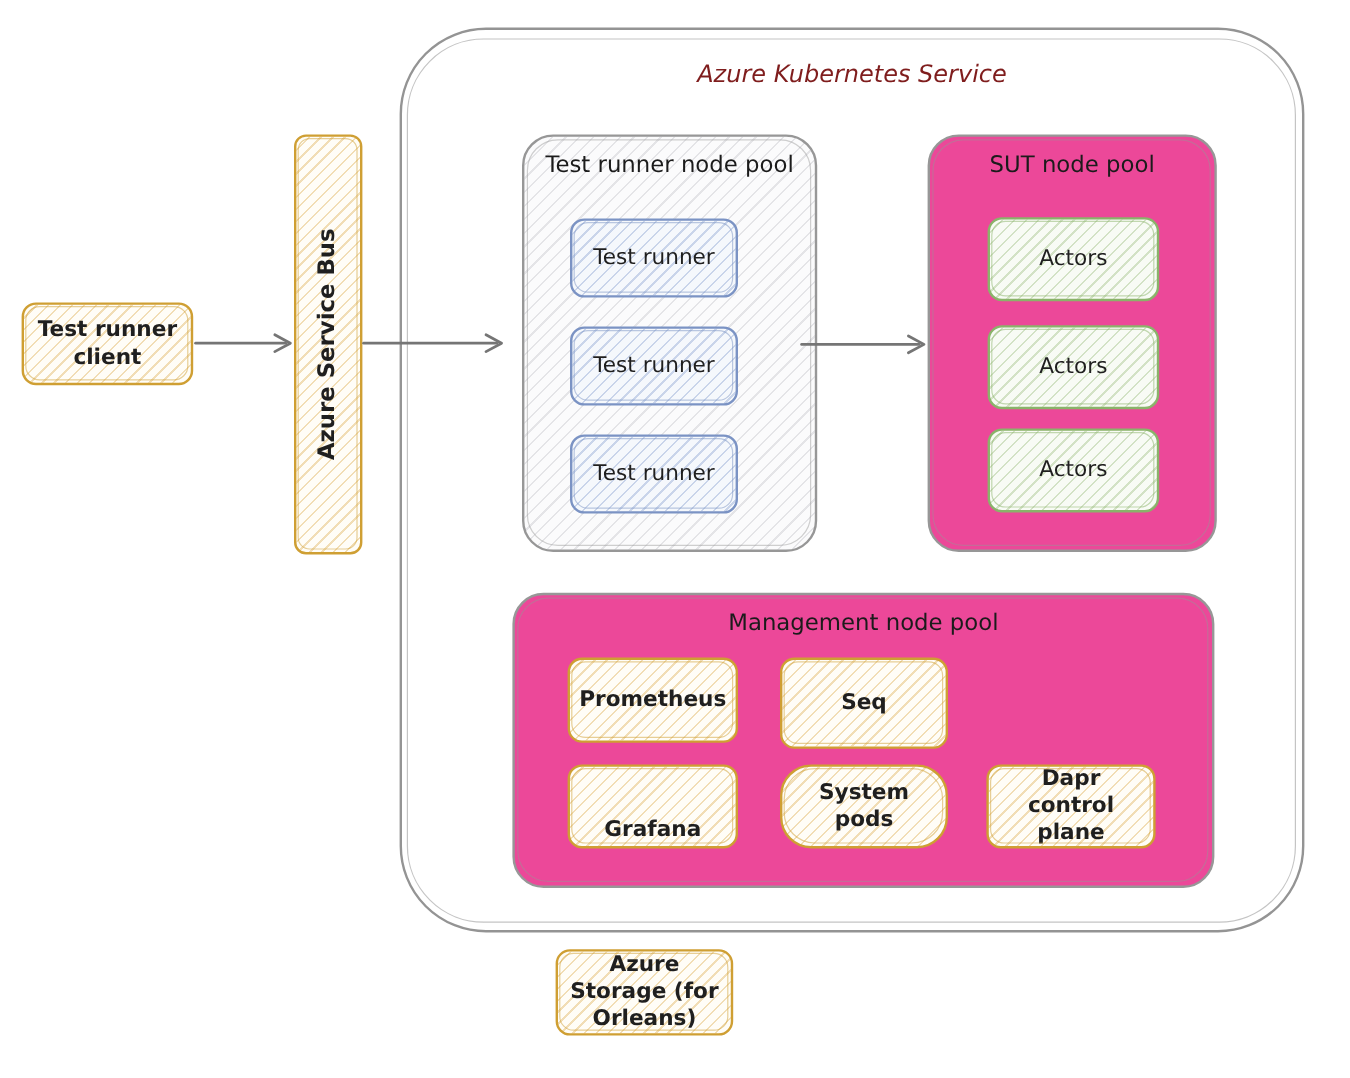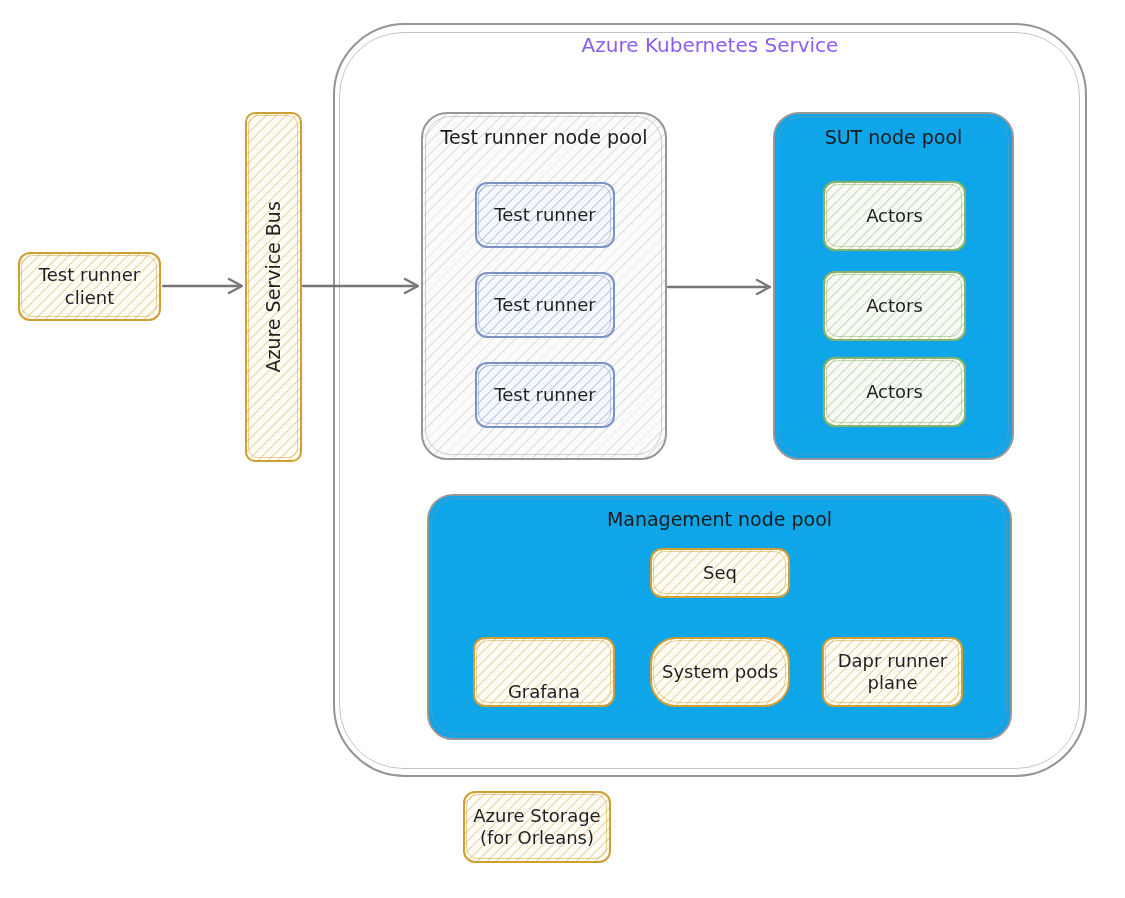--- a/index.html
+++ b/index.html
@@ -9,39 +9,39 @@
   
   .node{position:absolute;display:flex;align-items:center;justify-content:center;
         text-align:center;border:2.2px solid currentColor;border-radius:12px;
         font-size:18px;line-height:1.25;box-sizing:border-box;}
   .node::after{content:"";position:absolute;inset:1px 2px 2px 1px;border:1.3px solid currentColor;
         opacity:.5;border-radius:inherit;pointer-events:none;}
   .node .lbl{color:#1f1f1f;padding:2px 6px;}
 
   
   .orange{color:#cf9f33;
-    background:#fffdf7 repeating-linear-gradient(135deg, rgba(228,190,116,.50) 0 1.4px, transparent 1.4px 7px);}
+    background:#fffdf7 repeating-linear-gradient(135deg, rgba(228,190,116,.50) 0 1.4px, transparent 1.4px 7px);font-weight:bold;}
   .blue{color:#7b93c4;
     background:#f5f8fc repeating-linear-gradient(135deg, rgba(130,155,205,.38) 0 1.4px, transparent 1.4px 7px);}
   .green{color:#8ab36a;
     background:#f8fbf5 repeating-linear-gradient(135deg, rgba(150,185,120,.38) 0 1.4px, transparent 1.4px 7px);}
 
   
-  .pool{position:absolute;border:2px solid #979797;border-radius:26px;box-sizing:border-box;background:#0ea5e9;}
+  .pool{position:absolute;border:2px solid #979797;border-radius:26px;box-sizing:border-box;background:#ec4899;}
   .pool::after{content:"";position:absolute;inset:2px 3px 3px 2px;border:1.4px solid rgba(150,150,150,.45);
         border-radius:inherit;pointer-events:none;}
-  .pool.hatched{background:#fbfbfc repeating-linear-gradient(135deg, rgba(170,170,178,.28) 0 1.3px, transparent 1.3px 8px);}
+  .pool.hatched{background:#fbfbfc repeating-linear-gradient(135deg, rgba(170,170,178,.28) 0 1.3px, transparent 1.3px 8px);margin-left:14px;}
   .pool-title{position:absolute;top:12px;left:0;right:0;text-align:center;font-size:19px;color:#1b1b1b;}
 
   
   .aks{position:absolute;left:333px;top:23px;width:754px;height:754px;border:2px solid #949494;
        border-radius:72px;box-sizing:border-box;background:transparent;}
   .aks::after{content:"";position:absolute;inset:7px 5px 6px 4px;border:1.5px solid rgba(148,148,148,.55);
        border-radius:64px;pointer-events:none;}
-  .aks-title{position:absolute;top:8px;left:0;right:0;text-align:center;font-size:20px;color:#8b5cf6;}
+  .aks-title{position:absolute;top:24px;left:0;right:0;text-align:center;font-size:20px;color:#7f1d1d;font-style:italic;}
 
   
   .bus{border-radius:10px;}
   .bus .lbl{transform:rotate(-90deg);white-space:nowrap;font-size:19px;}
 
   
   svg.arrows{position:absolute;left:0;top:0;pointer-events:none;}
 </style>
 </head>
 <body>
@@ -82,31 +82,34 @@
   <div class="node green" style="left:823px;top:271px;width:143px;height:70px;">
     <span class="lbl">Actors</span>
   </div>
   <div class="node green" style="left:823px;top:357px;width:143px;height:70px;">
     <span class="lbl">Actors</span>
   </div>
 
   <div class="pool" style="left:427px;top:494px;width:585px;height:246px;">
     <div class="pool-title">Management node pool</div>
   </div>
-  <div class="node orange" style="left:650px;top:548px;width:140px;height:50px;">
+  <div class="node orange" style="left:473px;top:548px;width:142px;height:71px;">
+    <span class="lbl">Prometheus</span>
+  </div>
+  <div class="node orange" style="left:650px;top:548px;width:140px;height:76px;">
     <span class="lbl">Seq</span>
   </div>
   <div class="node orange" style="left:473px;top:637px;width:142px;height:70px;align-items:flex-end;">
     <span class="lbl">Grafana</span>
   </div>
   <div class="node orange" style="left:650px;top:637px;width:140px;height:70px;border-radius:26px;">
     <span class="lbl">System pods</span>
   </div>
   <div class="node orange" style="left:822px;top:637px;width:141px;height:70px;">
-    <span class="lbl">Dapr runner plane</span>
+    <span class="lbl">Dapr control plane</span>
   </div>
 
   <div class="node orange" style="left:463px;top:791px;width:148px;height:72px;">
     <span class="lbl">Azure Storage (for Orleans)</span>
   </div>
 
   <svg class="arrows" width="1125" height="898" viewBox="0 0 1125 898">
     <g stroke="#757575" stroke-width="2.3" fill="none" stroke-linecap="round" stroke-linejoin="round">
       <g>
         <line x1="163" y1="286" x2="238" y2="286"></line>

